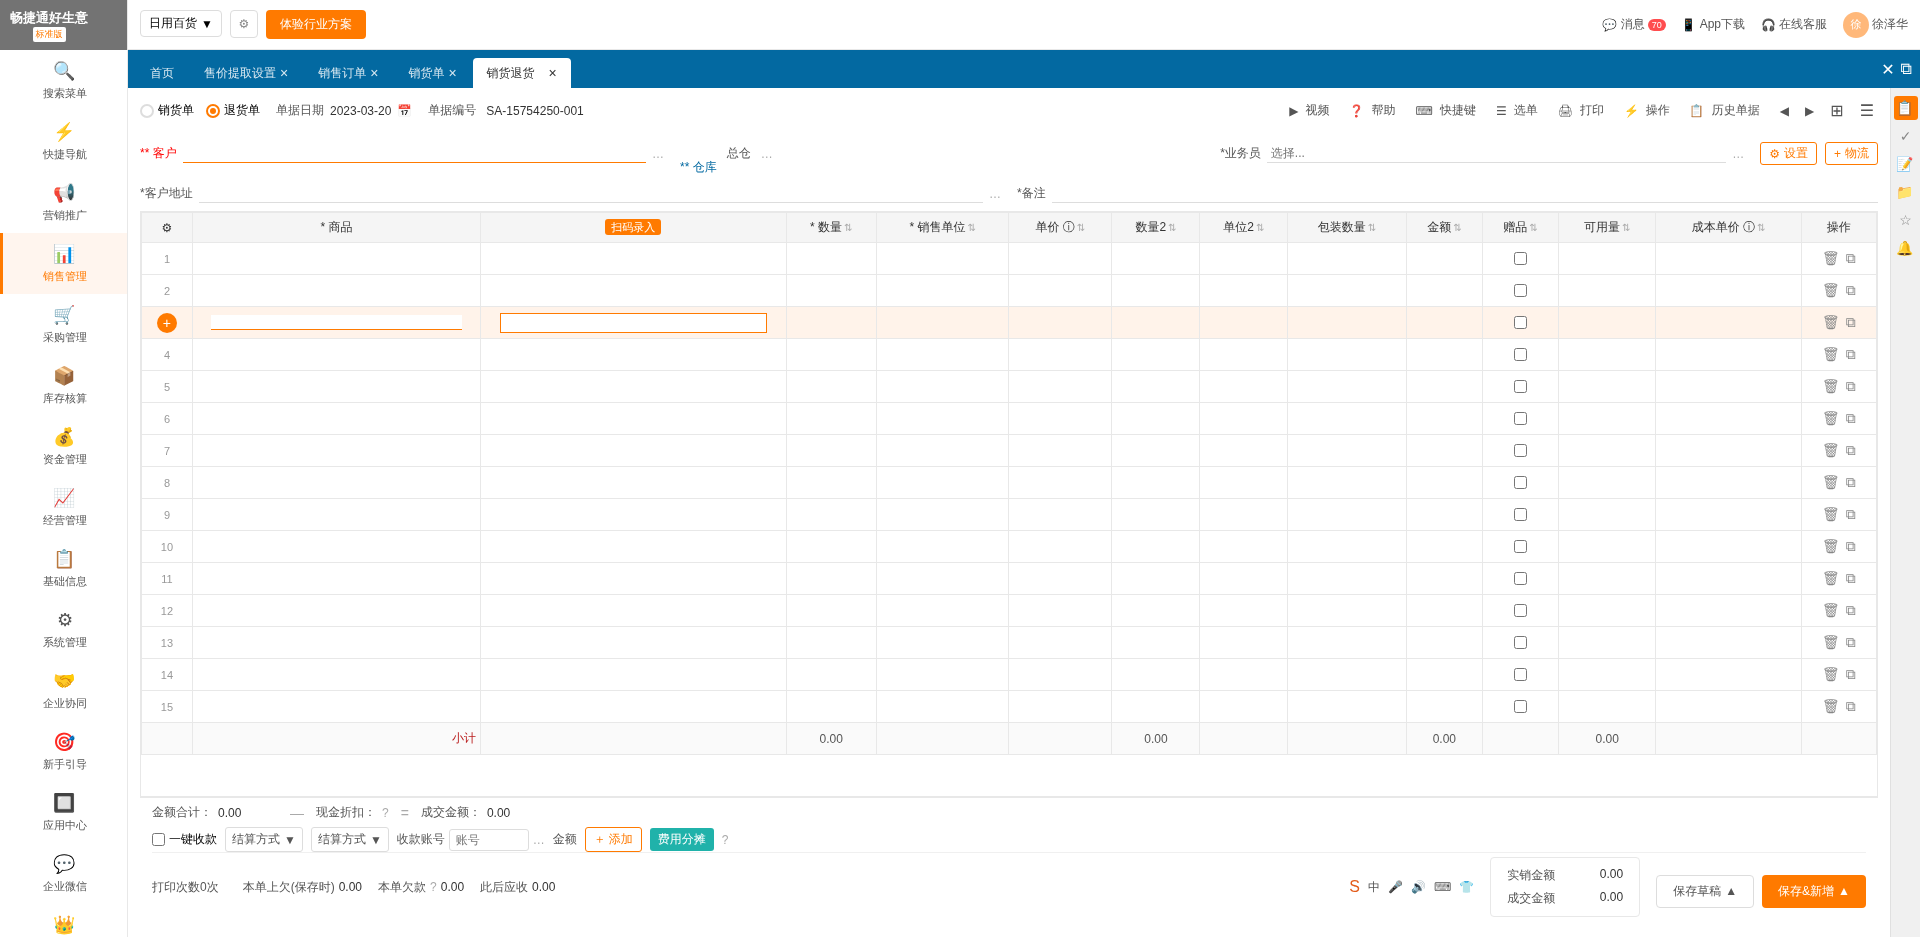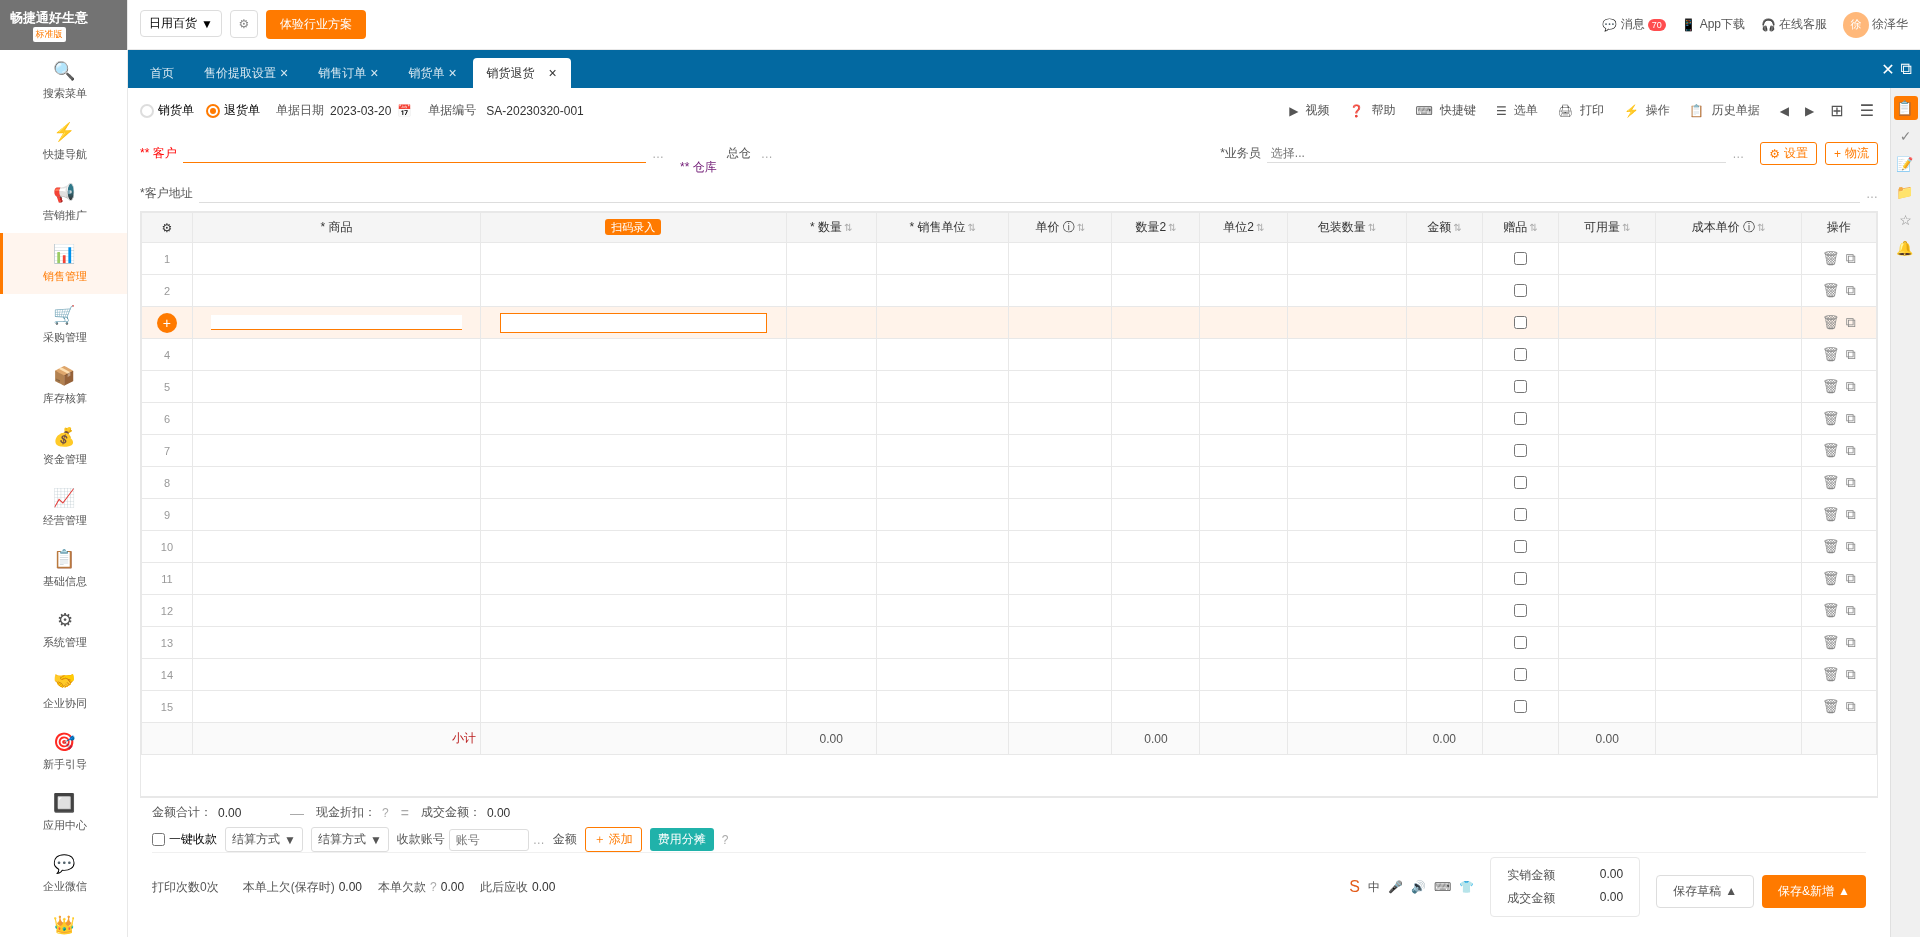--- a/index.html
+++ b/index.html
@@ -257,21 +257,21 @@
             <span>退货单</span>
           </div>
         </div>
         <div class="form-field" style="margin-left:16px;">
           <label>单据日期</label>
           <span style="color:#333;font-weight:500;">2023-03-20</span>
           <span style="color:#20b2aa;cursor:pointer;">📅</span>
         </div>
         <div class="form-field" style="margin-left:16px;">
           <label>单据编号</label>
-          <span style="color:#333;font-weight:500;margin-left:4px;">SA-20230320-001</span>
+          <span style="color:#333;font-weight:500;margin-left:4px;">SA-15754250-001</span>
         </div>
         <div class="header-toolbar">
           <span>▶ <span>视频</span></span>
           <span>❓ <span>帮助</span></span>
           <span>⌨ <span>快捷键</span></span>
           <span>☰ <span>选单</span></span>
           <span>🖨 <span>打印</span></span>
           <span>⚡ <span>操作</span></span>
           <span>📋 <span>历史单据</span></span>
           <span>◀</span>
@@ -281,21 +281,21 @@
         </div>
       </div>
 
       <div class="form-row">
         <div class="form-col">
           <label style="color:#f00;white-space:nowrap;">* 客户</label>
           <input class="input-field" type="text" style="flex: 1 1 0%; border-top: none; border-right: none; border-left: none; border-image: initial; border-bottom: 1px solid rgb(255, 122, 0); outline: none; padding: 2px 4px;">
           <span class="input-dots">…</span>
         </div>
         <div class="form-col">
-          <label style="color:#701a75;white-space:nowrap;margin-top:28px;">* 仓库</label>
+          <label style="color:#0369a1;white-space:nowrap;margin-top:28px;">* 仓库</label>
           <span style="color:#555;margin-left:4px;">总仓</span>
           <span style="color:#aaa;cursor:pointer;margin-left:4px;">…</span>
         </div>
         <div class="form-col">
           <label style="color:#555;white-space:nowrap;">业务员</label>
           <input class="input-field" type="text" placeholder="选择..." style="flex: 1 1 0%; border-top: none; border-right: none; border-left: none; border-image: initial; border-bottom: 1px solid rgb(221, 221, 221); outline: none; padding: 2px 4px;">
           <span style="color:#aaa;cursor:pointer;">…</span>
         </div>
         <div class="form-actions-right">
           <div class="settings-btn">
@@ -307,20 +307,24 @@
             <span>物流</span>
           </div>
         </div>
       </div>
 
       <div class="form-row" style="margin-bottom:8px;">
         <div class="form-col">
           <label style="color:#555;">客户地址</label>
           <input type="text" style="flex: 1 1 0%; border-top: none; border-right: none; border-left: none; border-image: initial; border-bottom: 1px solid rgb(221, 221, 221); outline: none; padding: 2px 4px;">
           <span style="color:#aaa;cursor:pointer;">…</span>
+        </div>
+        <div class="form-col">
+          <label style="color:#555;">备注</label>
+          <input type="text" style="flex: 1 1 0%; border-top: none; border-right: none; border-left: none; border-image: initial; border-bottom: 1px solid rgb(221, 221, 221); outline: none; padding: 2px 4px;">
         </div>
       </div>
 
       <div class="table-wrap">
         <table>
           <thead>
             <tr id="table-header-row">
                 <th><span class="th-sort">⚙</span></th>
                 <th><span class="th-sort">* 商品</span></th>
                 <th><span class="scan-btn">扫码录入</span></th>

